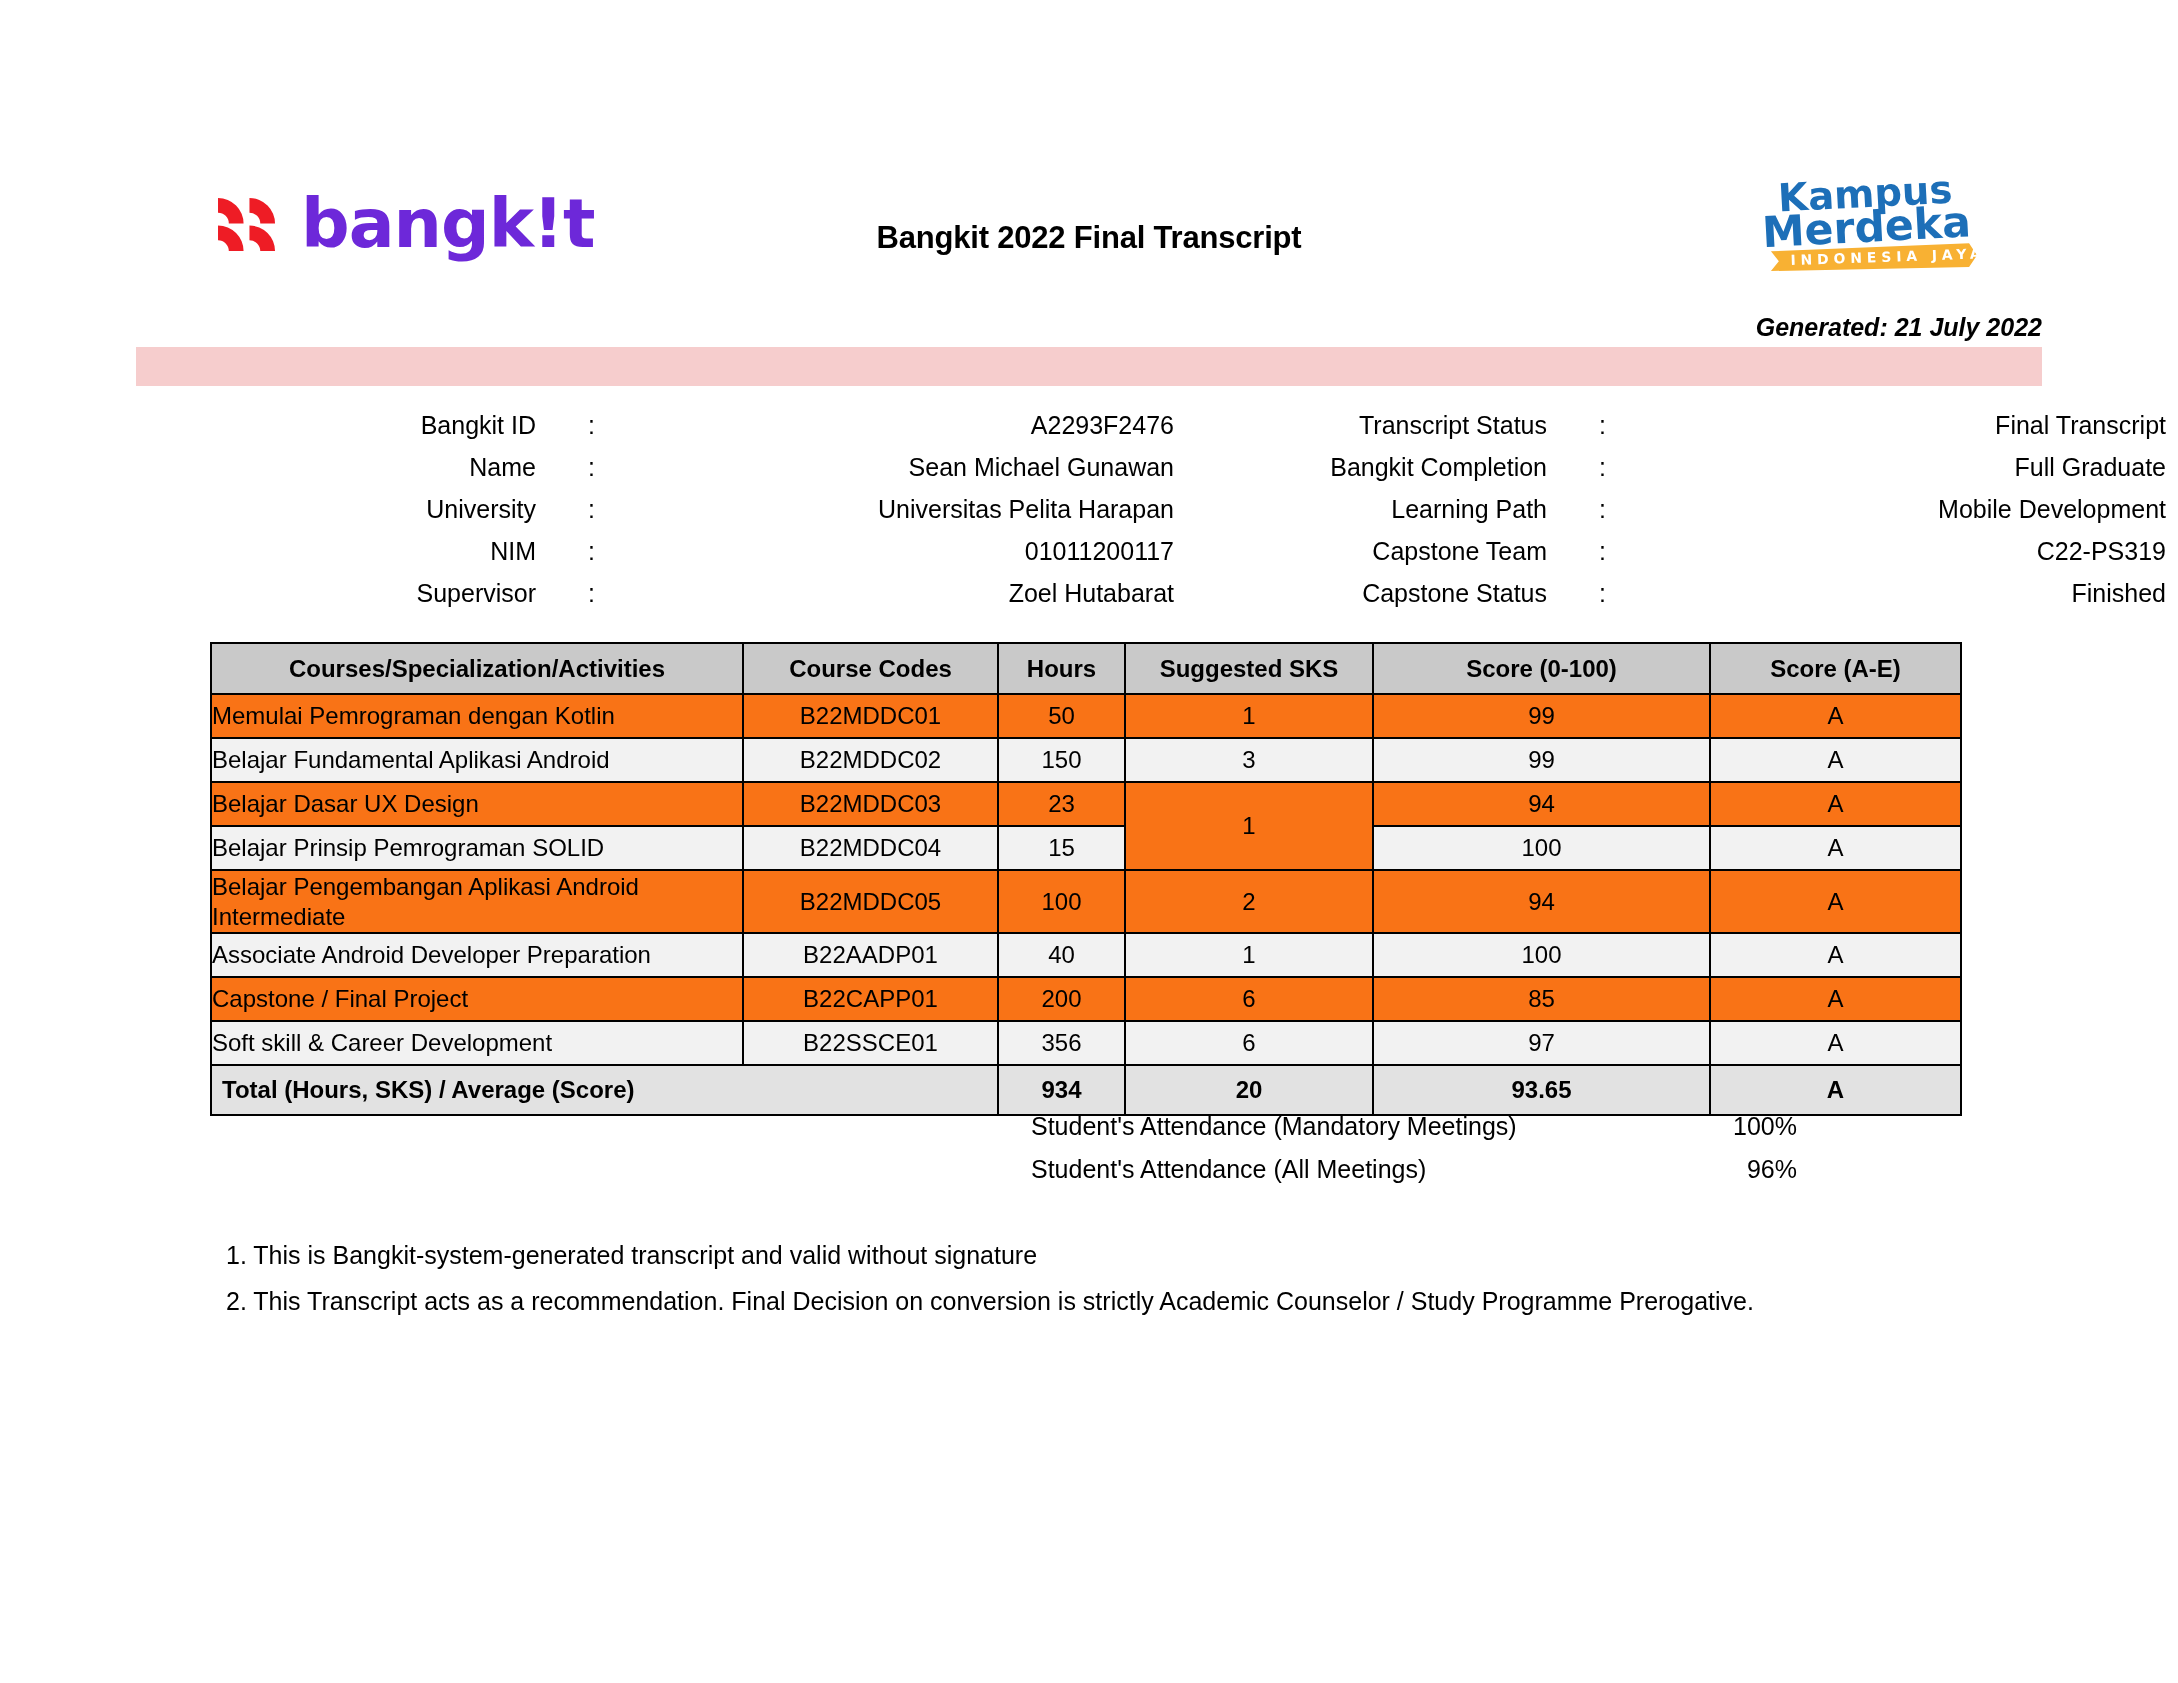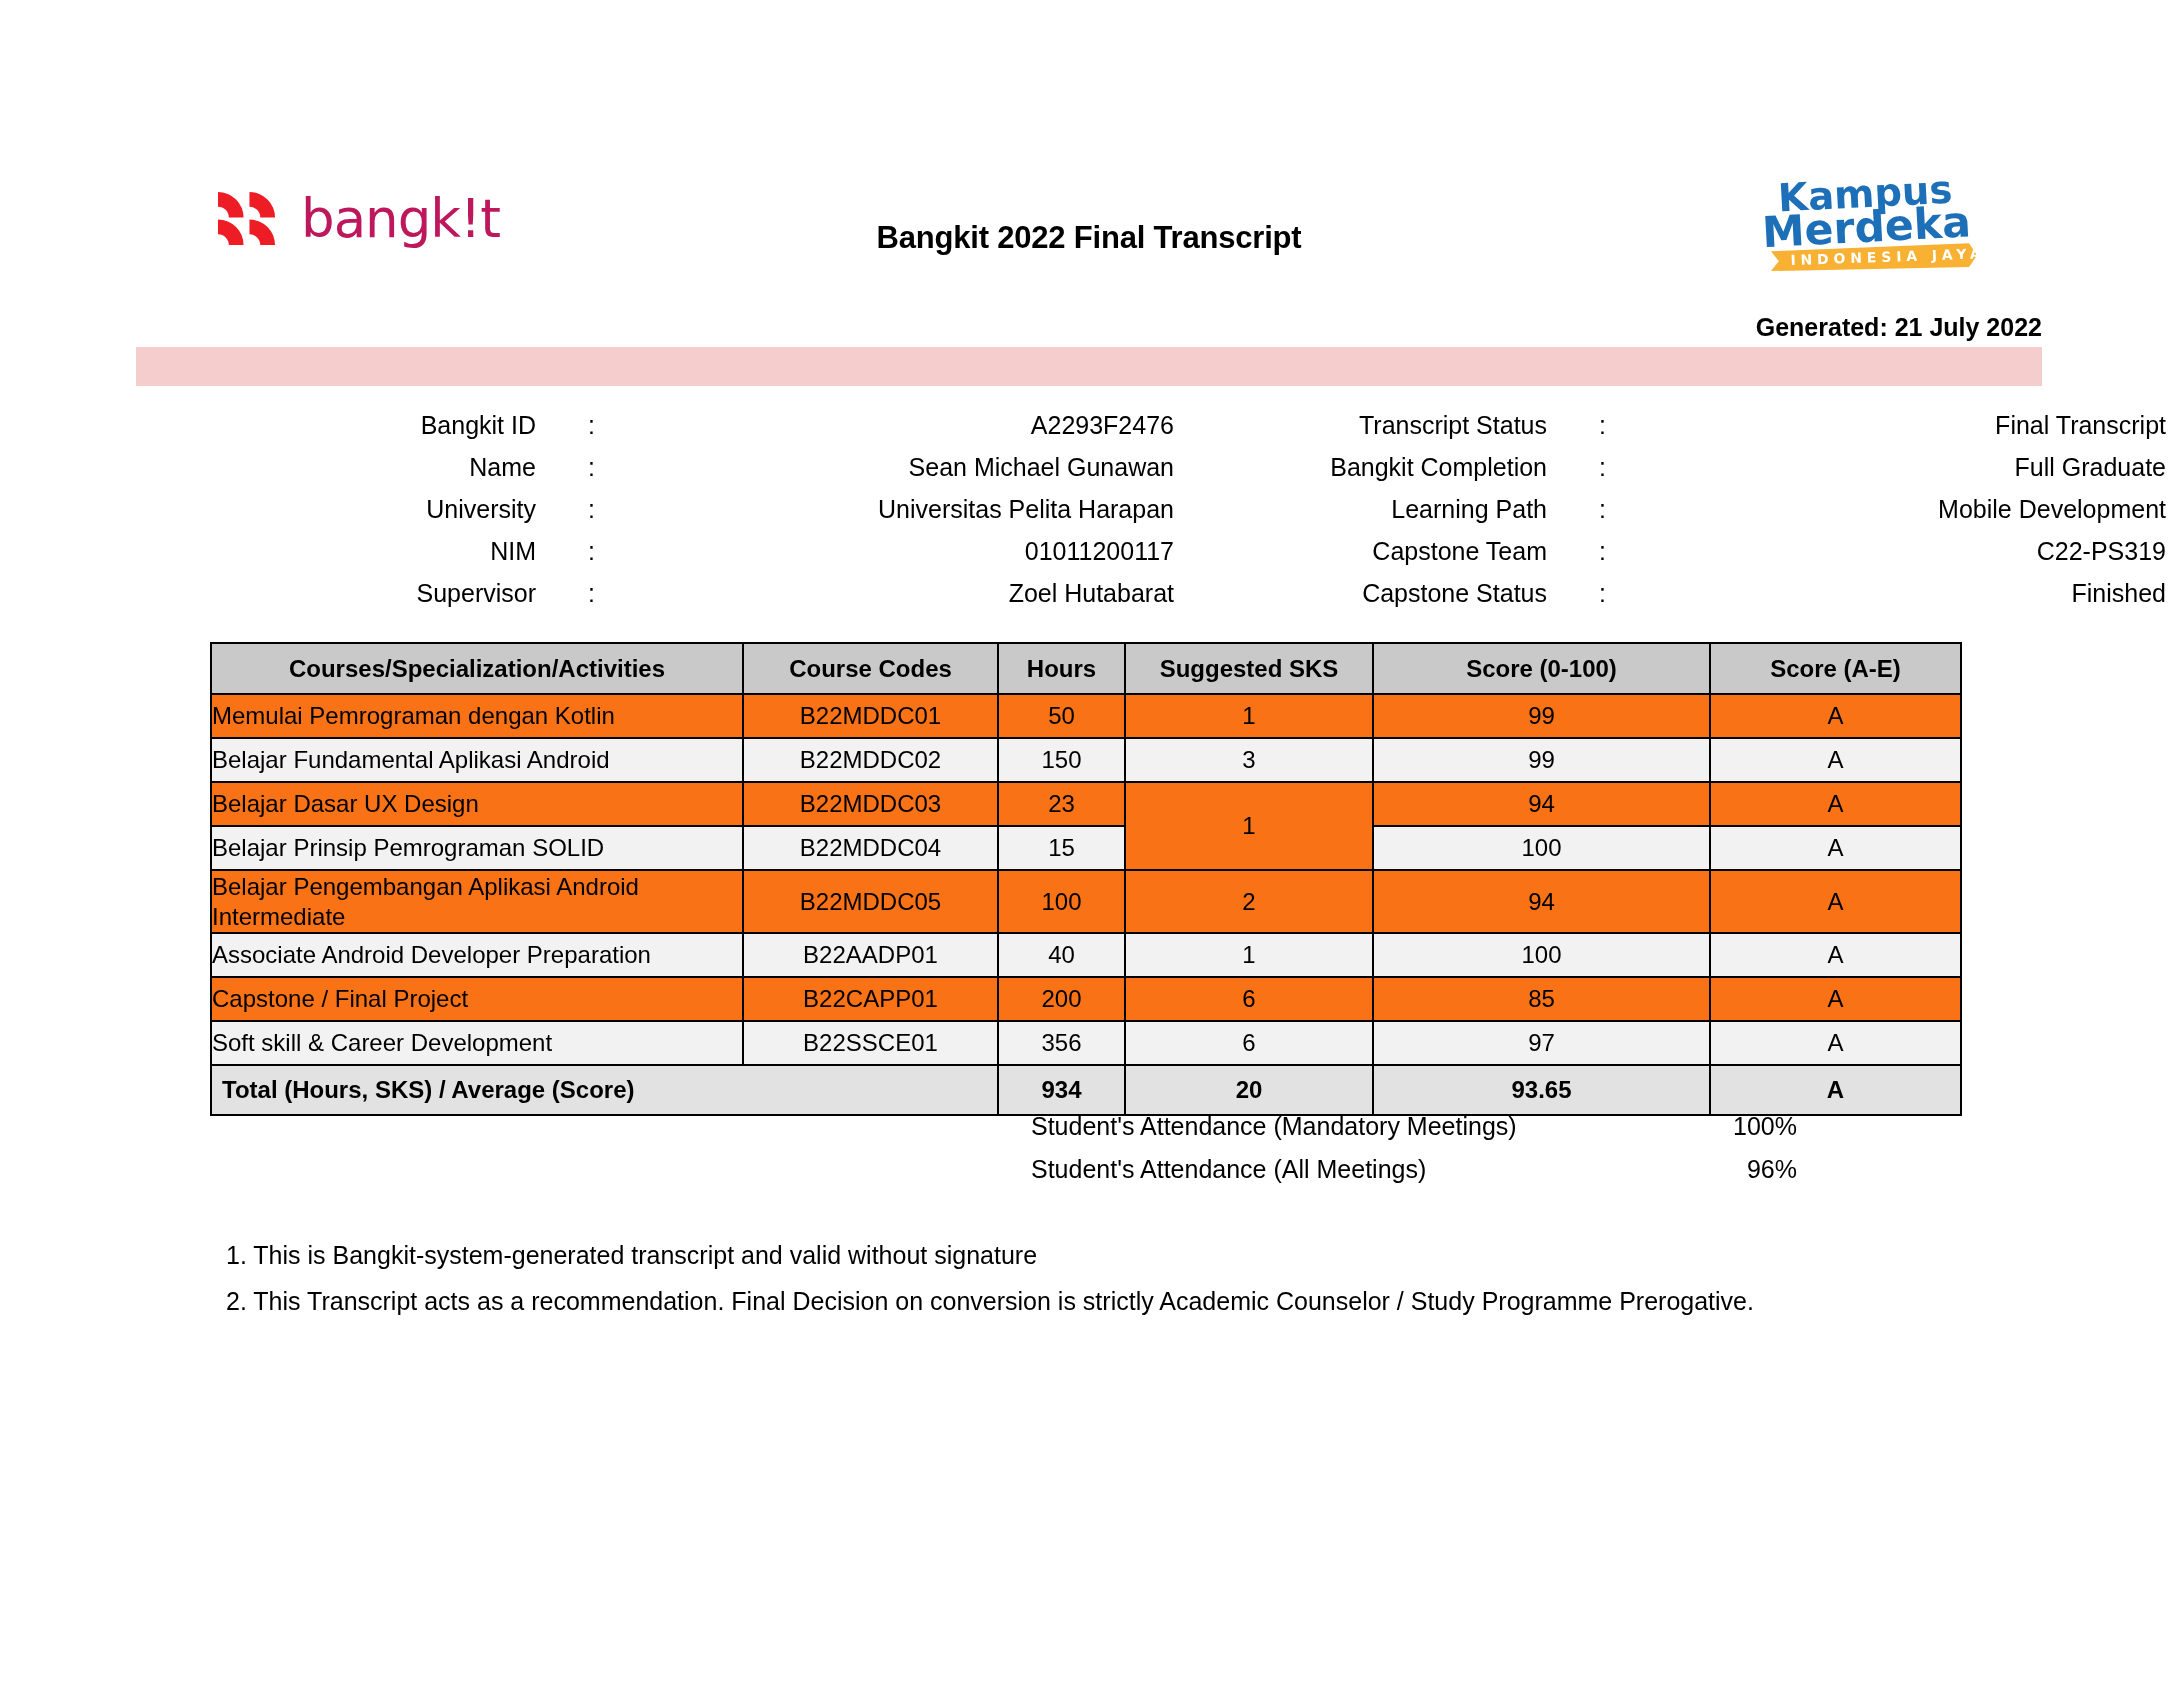--- a/index.html
+++ b/index.html
@@ -27,24 +27,24 @@
   .logo-bangkit {
     position: absolute;
     left: 216px; top: 190px;
     display: flex;
     align-items: center;
     gap: 22px;
   }
   .bangkit-mark { width: 63px; height: 57px; display:block; }
   .bangkit-word {
     font-family: "DejaVu Sans", sans-serif;
-    font-size: 53px;
-    font-weight: 400;
+    font-size: 68px;
+    font-weight: 700;
     letter-spacing: -1px;
-    color: #be185d;
+    color: #6d28d9;
     line-height: 1;
   }
 
   .doc-title {
     position: absolute;
     left: 0; top: 220px;
     width: 2178px;
     text-align: center;
     font-size: 31px;
     font-weight: bold;
@@ -58,20 +58,21 @@
   }
   .km-svg { width: 226px; height: 107px; display:block; }
 
   .generated {
     position: absolute;
     right: 136px; top: 313px;
     font-size: 25px;
     font-weight: bold;
     text-align: right;
     white-space: nowrap;
+    font-style: italic;
   }
 
   
   .pink-bar {
     position: absolute;
     left: 136px; top: 347px;
     width: 1906px; height: 39px;
     background: #f6cdcd;
   }
 

